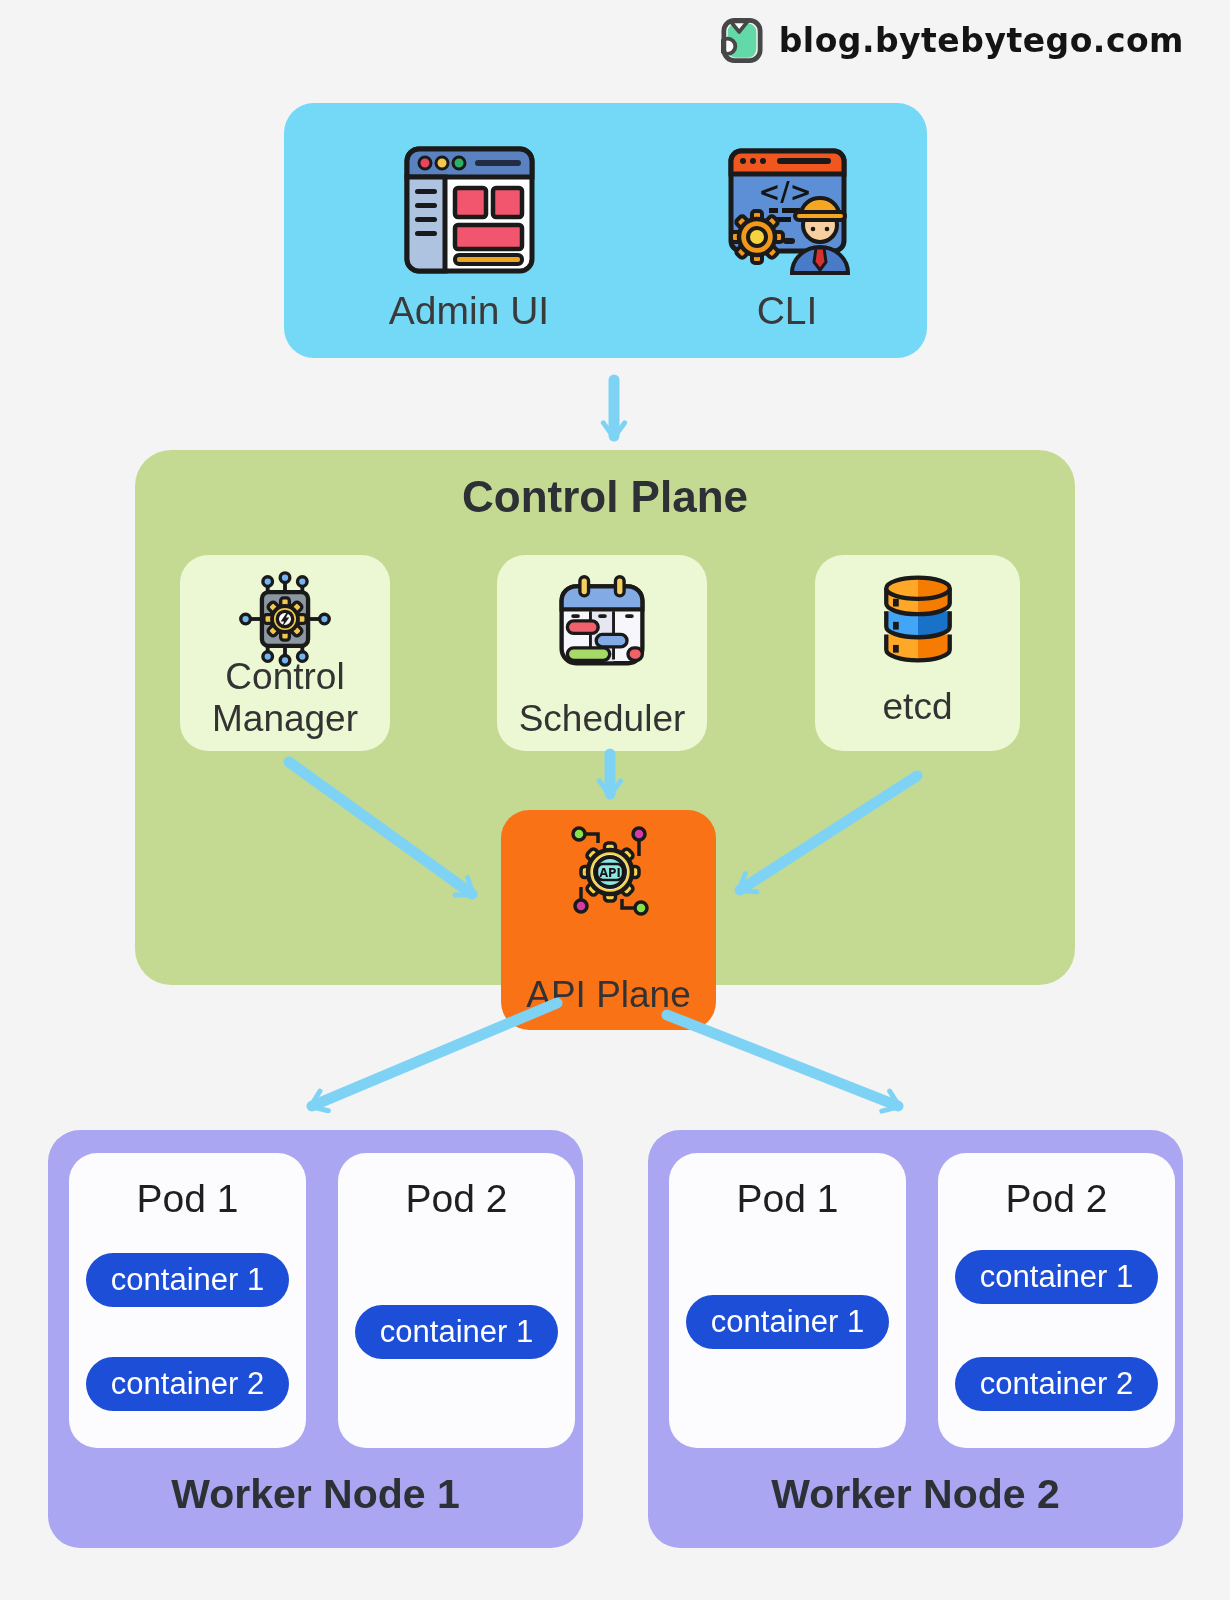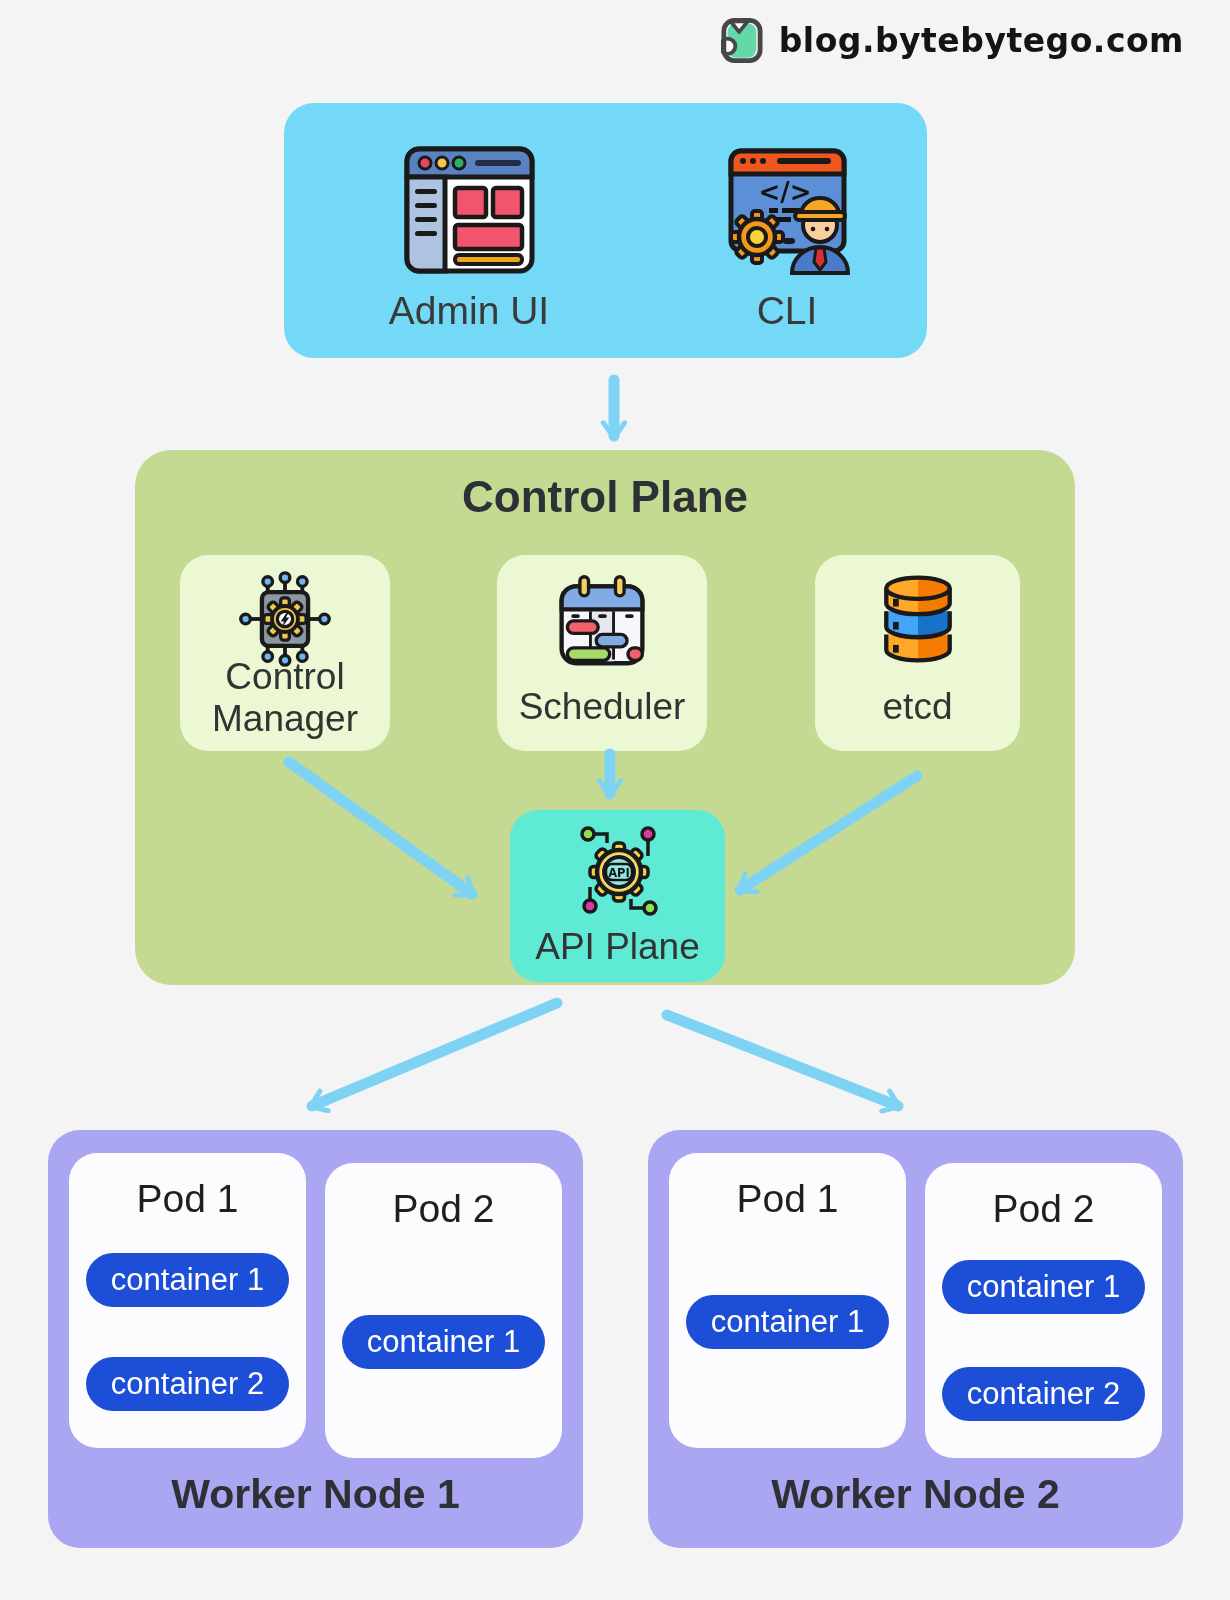--- a/index.html
+++ b/index.html
@@ -53,26 +53,26 @@
   }
   .cp-box.cm    { left: 45px;  width: 210px; }
   .cp-box.sched { left: 362px; width: 210px; }
   .cp-box.etcd  { left: 680px; width: 205px; }
   .cp-box .icon-wrap { margin-top: 14px; height: 102px; }
   .cp-label {
     position: absolute; left: 0; width: 100%;
     text-align: center; font-size: 37px; color: #333; line-height: 1.12;
   }
   .cp-box.cm .cp-label    { bottom: 12px; }
-  .cp-box.sched .cp-label { bottom: 24px; }
+  .cp-box.sched .cp-label { bottom: 12px; }
   .cp-box.etcd .cp-label  { bottom: 24px; }
   .api-box {
-    position: absolute; left: 375px; top: 360px;
-    width: 215px; height: 172px;
-    background: #5eead4; border-radius: 28px;
+    position: absolute; left: 366px; top: 360px;
+    width: 215px; height: 220px;
+    background: #f97316; border-radius: 28px;
     display: flex; flex-direction: column; align-items: center;
   }
   .api-box .icon-wrap { margin-top: 8px; height: 104px; }
   .api-label {
     position: absolute; bottom: 14px; left: 0; width: 100%;
     text-align: center; font-size: 37px; color: #333;
   }
   
   .worker-node {
     position: absolute; top: 1130px;
@@ -80,21 +80,21 @@
     background: #aba6f2; border-radius: 32px;
   }
   .worker-node.wn1 { left: 48px; }
   .worker-node.wn2 { left: 648px; }
   .pod {
     position: absolute; top: 23px;
     width: 237px; height: 295px;
     background: #fcfbfd; border-radius: 28px;
   }
   .pod.left  { left: 21px; }
-  .pod.right { left: 277px; margin-top: 10px; }
+  .pod.right { left: 290px; }
   .pod-title {
     margin-top: 24px; text-align: center;
     font-size: 39px; color: #1f1f1f;
   }
   .container-pill {
     position: absolute; left: 17px; width: 203px; height: 54px;
     background: #1d4ed8; border-radius: 27px;
     color: #ffffff; font-size: 31px;
     display: flex; align-items: center; justify-content: center;
   }

